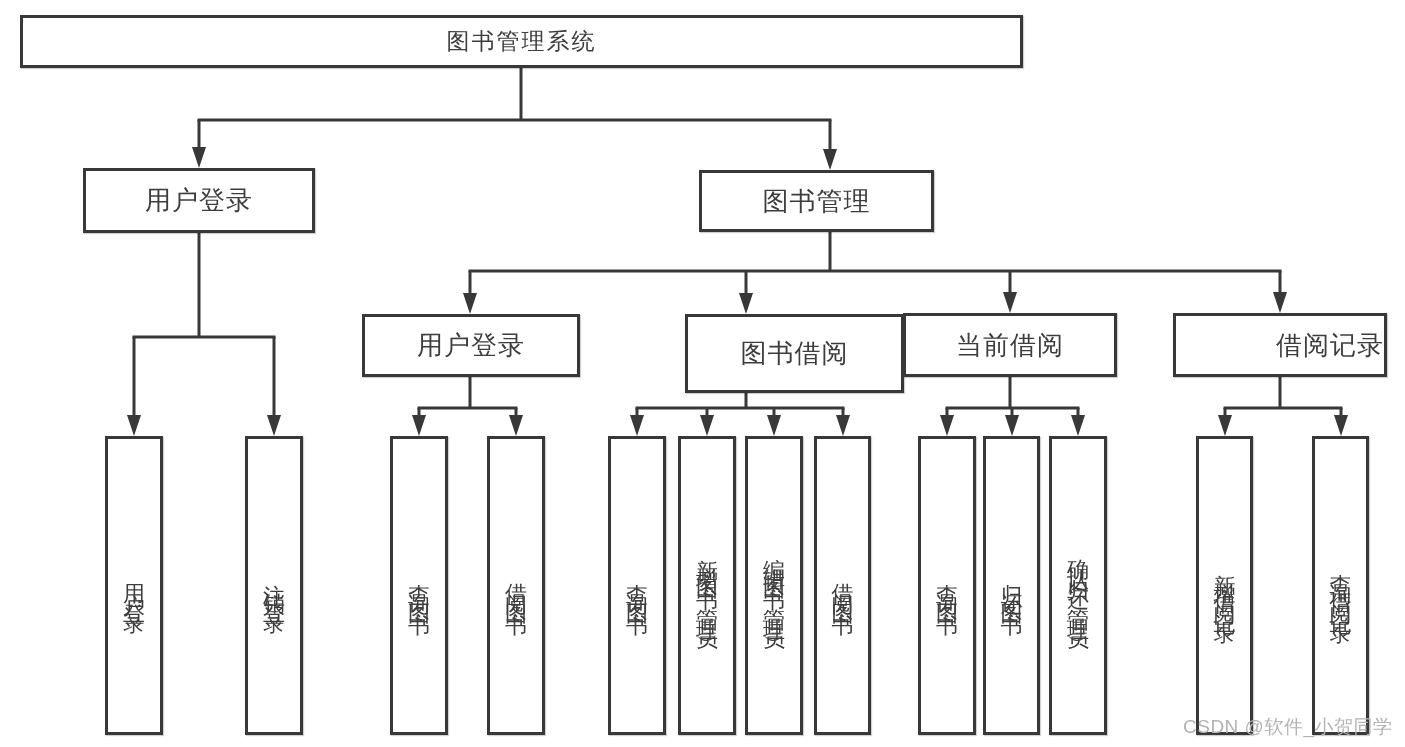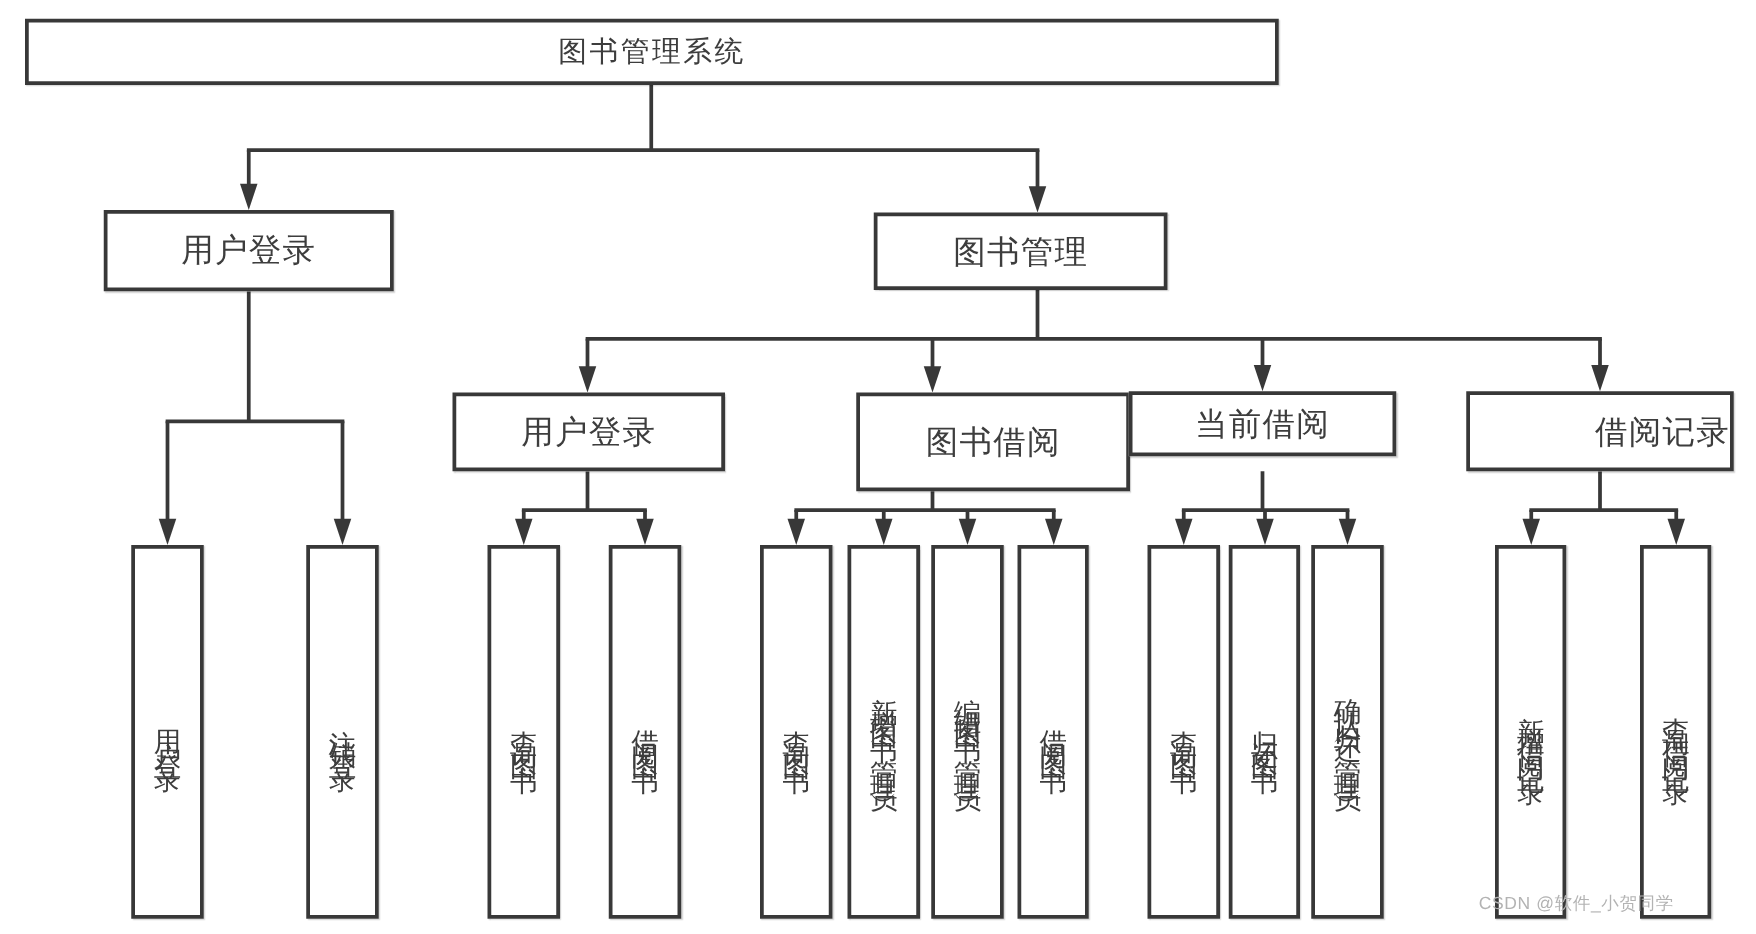--- a/index.html
+++ b/index.html
@@ -23,21 +23,21 @@
   .node-root{left:20px;top:15px;width:1003px;height:53px;font-size:23px;letter-spacing:2px;}
   .node-branch{font-size:26px;letter-spacing:1px;}
   .node-leaf{width:58px;top:436px;height:299px;}
   .node-leaf .vtext{
     writing-mode:vertical-rl;text-orientation:mixed;
     font-size:22px;letter-spacing:10px;line-height:1;
     color:var(--text);white-space:nowrap;
   }
   .watermark{
     position:absolute;left:1183px;top:714px;z-index:3;
-    font-size:14px;color:var(--wm);letter-spacing:0.5px;white-space:nowrap;text-align:right;
+    font-size:19px;color:var(--wm);letter-spacing:0.5px;white-space:nowrap;text-align:right;
   }
 </style>
 </head>
 <body>
 
 <div class="canvas">
 
   <svg class="connectors" width="1405" height="747" viewBox="0 0 1405 747" xmlns="http://www.w3.org/2000/svg">
       <g>
         <line x1="521" y1="68" x2="521" y2="120" stroke="#383838" stroke-width="3"></line>
@@ -117,21 +117,21 @@
   <div class="node node-branch" style="left:699px;top:170px;width:235px;height:62px;">
     <span>图书管理</span>
   </div>
 
   <div class="node node-branch" style="left:362px;top:314px;width:218px;height:63px;">
     <span>用户登录</span>
   </div>
   <div class="node node-branch" style="left:637px;top:314px;width:219px;height:79px;margin-left:48px;">
     <span>图书借阅</span>
   </div>
-  <div class="node node-branch" style="left:903px;top:313px;width:214px;height:52px;">
+  <div class="node node-branch" style="left:903px;top:313px;width:214px;height:64px;">
     <span>当前借阅</span>
   </div>
   <div class="node node-branch" style="left:1173px;top:313px;width:214px;height:64px;justify-content:flex-end;">
     <span>借阅记录</span>
   </div>
 
   <div class="node node-leaf" style="left:105px;">
     <span class="vtext">用户登录</span>
   </div>
   <div class="node node-leaf" style="left:245px;">

